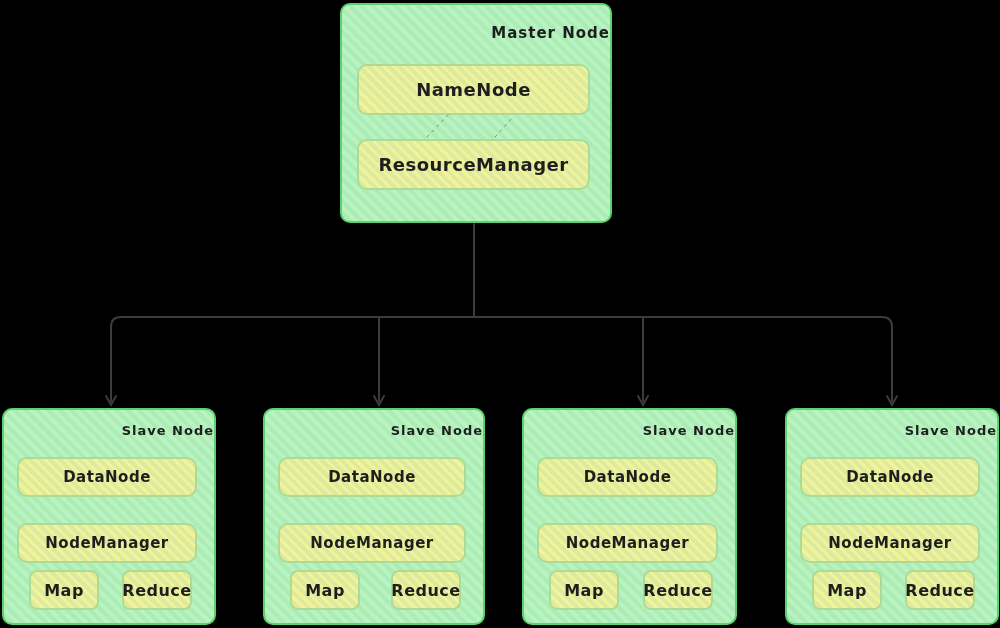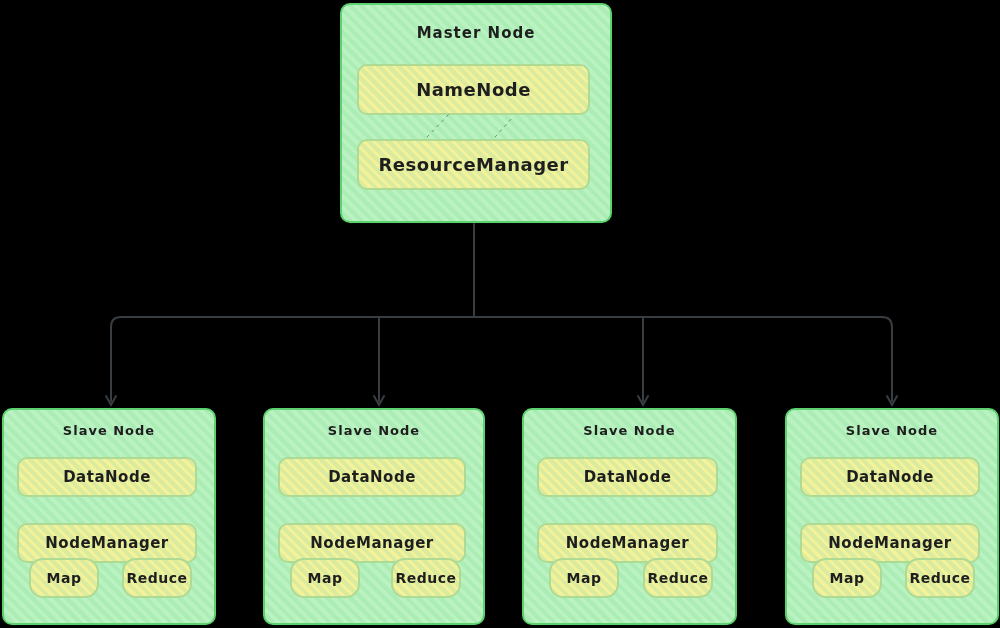--- a/index.html
+++ b/index.html
@@ -13,21 +13,21 @@
     position:absolute;
     background:
       repeating-linear-gradient(45deg, rgba(255,255,255,0.05) 0 4px, rgba(80,190,110,0.10) 4px 8px),
       #b6f2be;
     border:2px solid #5dd06f;
     border-radius:10px;
     box-sizing:border-box;
     box-shadow:0 1px 2px rgba(0,40,10,0.35);
   }
   .card-title{
-    position:absolute;left:0;right:0;text-align:center;
+    position:absolute;left:0;right:0;text-align:right;
     font-weight:bold;letter-spacing:1px;white-space:nowrap;
   }
   
   .comp{
     position:absolute;display:flex;align-items:center;justify-content:center;
     background:
       repeating-linear-gradient(45deg, rgba(255,245,140,0.45) 0 3px, rgba(180,225,150,0.30) 3px 7px),
       #ebf0a3;
     border:2px solid #aeda94;
     border-radius:10px;
@@ -43,21 +43,21 @@
   
   .slave{top:408px;height:217px;}
   .slave-0{left:2px;width:214px;}
   .slave-1{left:263px;width:222px;}
   .slave-2{left:522px;width:215px;}
   .slave-3{left:785px;width:214px;}
   .slave .card-title{top:13px;font-size:13px;}
   .slave .comp{left:13px;right:17px;height:40px;font-size:15px;}
   .slave .comp-0{top:47px;text-align:right;}
   .slave .comp-1{top:113px;}
-  .slave .task{top:148px;height:40px;font-size:14px;border-radius:14px;}
+  .slave .task{top:160px;height:40px;font-size:16px;border-radius:8px;}
   .slave .task-map{left:25px;right:auto;width:70px;}
   .slave .task-reduce{left:auto;right:22px;width:70px;margin-left:16px;}
   
   .connector-svg{position:absolute;left:0;top:0;z-index:3;pointer-events:none;}
 </style>
 </head>
 <body>
 
 <div class="canvas">
 

